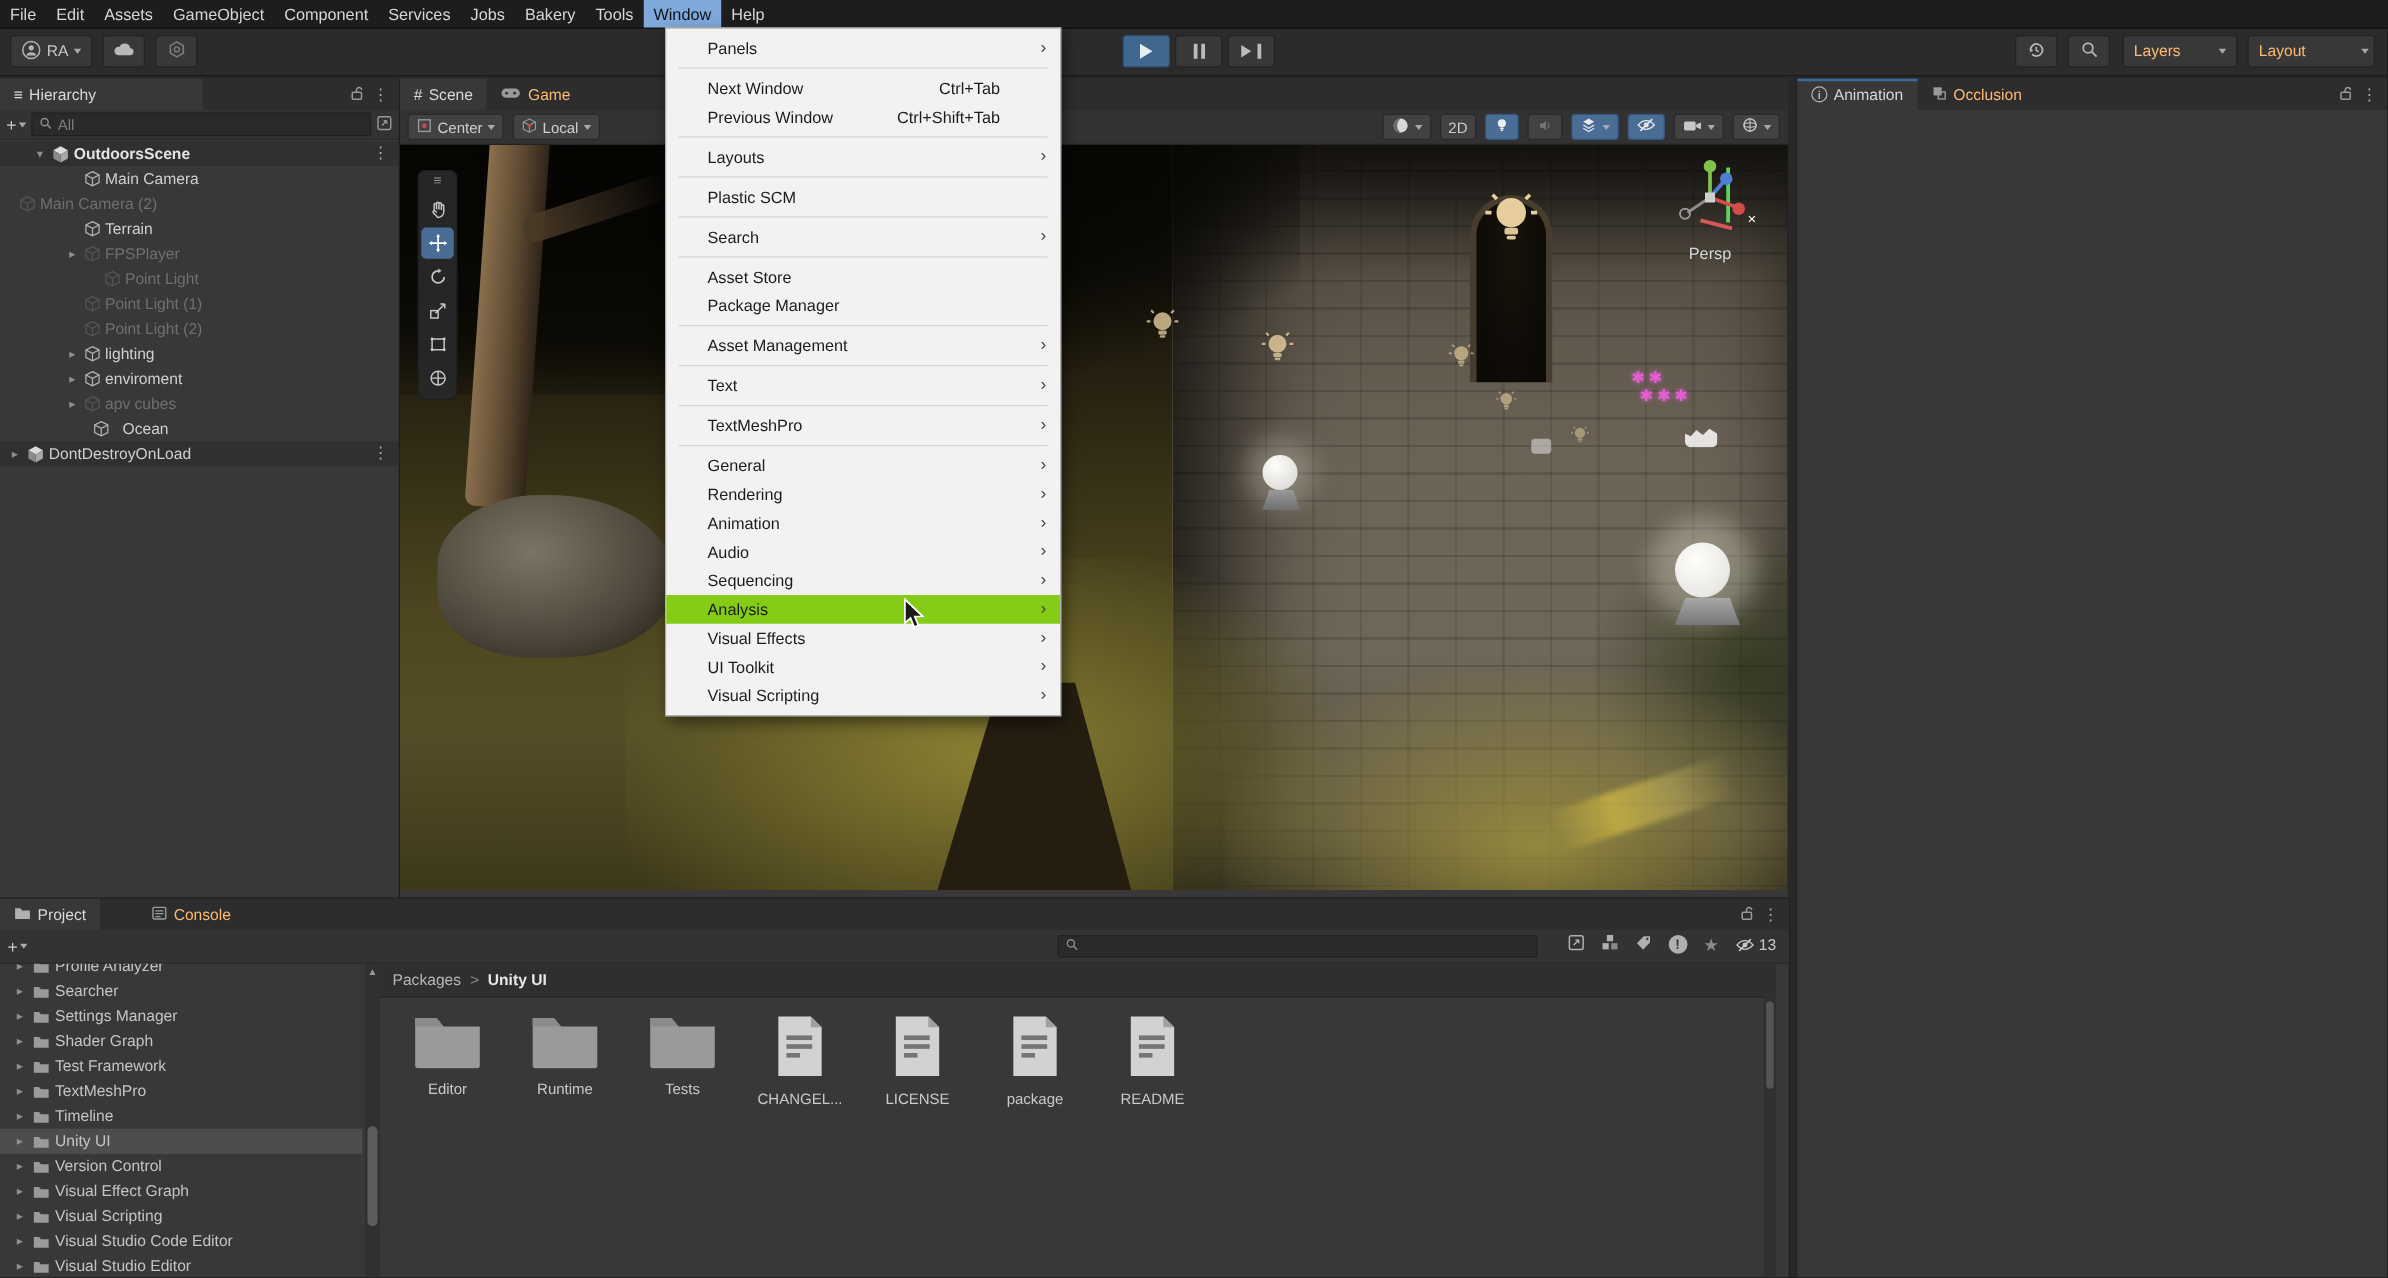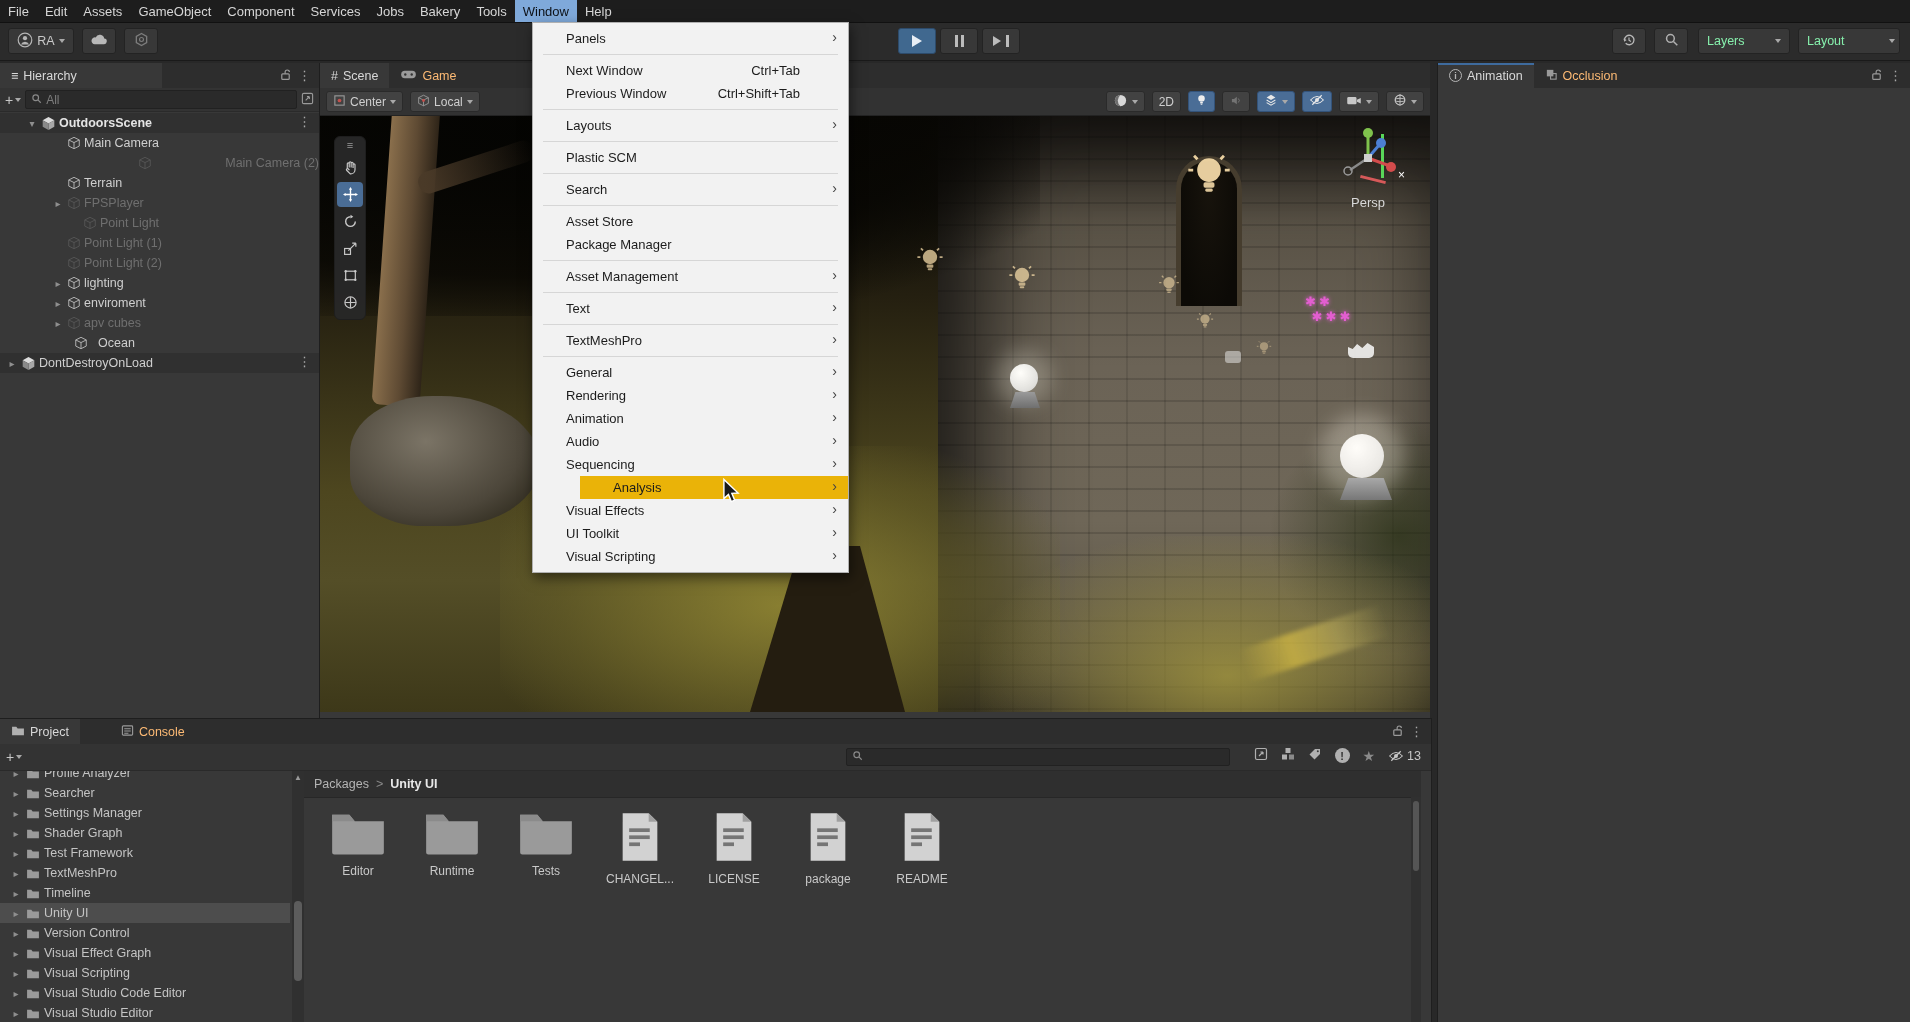--- a/index.html
+++ b/index.html
@@ -14,21 +14,21 @@
   #toolbar{position:absolute;left:0;top:22px;width:1910px;height:38px;background:#2b2b2b;border-bottom:1px solid #1a1a1a;}
   .tb-btn{position:absolute;top:6px;height:26px;background:#383838;border:1px solid #232323;border-radius:3px;
     display:flex;align-items:center;justify-content:center;gap:4px;color:#c8c8c8;box-sizing:border-box;}
   .tb-btn.blue{background:#40688f;border-color:#2d4b6b;}
   .tri{width:0;height:0;border-left:10px solid #bcbcbc;border-top:6px solid transparent;border-bottom:6px solid transparent;}
   .tb-btn.blue .tri{border-left-color:#e8eef5;}
   .pausebars{display:flex;gap:3px;}
   .pausebars i{display:block;width:3px;height:12px;background:#bcbcbc;}
   .stepbar{display:block;width:2.5px;height:12px;background:#bcbcbc;margin-left:1px;}
   .ddcaret{width:0;height:0;border-top:4px solid #a9a9a9;border-left:3.5px solid transparent;border-right:3.5px solid transparent;}
-  .dd-label{font-size:12.5px;color:#86efac;}
+  .dd-label{font-size:12.5px;color:#fdba74;}
   
   .panel{position:absolute;background:#383838;box-sizing:border-box;}
   .tabstrip{position:absolute;left:0;top:0;right:0;height:25px;background:#2d2d2d;display:flex;align-items:stretch;}
   .tab{display:flex;align-items:center;gap:5px;padding:0 11px;color:#fdba74;font-size:12.5px;position:relative;}
   .tab.active{background:#383838;color:#d8d8d8;}
   .tab.active.topline:before{content:"";position:absolute;left:0;right:0;top:0;height:2px;background:#3e6b9e;}
   .strip-icons{margin-left:auto;display:flex;align-items:center;gap:6px;padding-right:8px;}
   .kebab{color:#a9a9a9;font-size:13px;letter-spacing:0;line-height:1;}
   
   #hierarchy{left:0;top:63px;width:320px;height:655px;border-right:1px solid #1e1e1e;}
@@ -60,21 +60,21 @@
   
   #tools{position:absolute;left:14px;top:20px;width:30px;background:rgba(40,40,40,.96);border:1px solid #1e1e1e;
     border-radius:6px;display:flex;flex-direction:column;align-items:center;padding:3px 0;z-index:6;}
   .tool{width:26px;height:25px;display:flex;align-items:center;justify-content:center;border-radius:4px;margin:1px 0;}
   .tool.sel{background:#4a6d96;}
   .grip{color:#9a9a9a;font-size:11px;line-height:10px;height:14px;}
   
   #window-menu{position:absolute;left:532px;top:22px;width:315px;background:#f2f2f2;border:1px solid #b0b0b0;
     box-shadow:2px 5px 12px rgba(0,0,0,.5);padding:4px 0;z-index:100;color:#1c1c1c;}
   .wm-item{position:relative;height:23px;display:flex;align-items:center;padding:0 14px 0 33px;font-size:13px;}
-  .wm-item.hl{background:#eab308;margin-left:47px;}
+  .wm-item.hl{background:#84cc16;}
   .wm-shortcut{margin-left:auto;padding-right:34px;color:#1c1c1c;}
   .wm-arrow{position:absolute;right:11px;top:2px;color:#444;font-size:14px;}
   .wm-sep{height:1px;background:#d6d6d6;margin:4px 10px;}
   
   #inspector{left:1437px;top:63px;width:473px;height:959px;border-left:1px solid #1e1e1e;}
   .info-circ{width:13px;height:13px;border-radius:50%;border:1.2px solid #b5b5b5;color:#b5b5b5;font-size:9px;
     display:flex;align-items:center;justify-content:center;font-weight:bold;box-sizing:border-box;}
   
   #project{left:0;top:718px;width:1432px;height:332px;border-top:1px solid #1e1e1e;border-right:1px solid #1e1e1e;}
   #p-toolbar{position:absolute;left:0;top:25px;right:0;height:27px;background:#333333;border-bottom:1px solid #2a2a2a;
@@ -227,21 +227,21 @@
         <div class="h-row" style="padding-left: 52px;">
           <span class="tw-arrow"></span>
           <span style="display: inline-flex;">
             <svg width="14" height="14" viewBox="0 0 16 16">
               <path d="M8 1.5 14 4.5v7L8 14.5l-6-3v-7Z" fill="none" stroke="#b5b5b5" stroke-width="1.1"></path>
               <path d="M2 4.5 8 7.5l6-3M8 7.5v7" fill="none" stroke="#b5b5b5" stroke-width="1.1"></path>
             </svg>
           </span>
           <span class="h-label">Main Camera</span>
         </div>
-        <div class="h-row dim" style="padding-left: 52px; justify-content: space-between;">
+        <div class="h-row dim" style="">
           <span class="tw-arrow"></span>
           <span style="display: inline-flex;">
             <svg width="14" height="14" viewBox="0 0 16 16">
               <path d="M8 1.5 14 4.5v7L8 14.5l-6-3v-7Z" fill="none" stroke="#777" stroke-width="1.1"></path>
               <path d="M2 4.5 8 7.5l6-3M8 7.5v7" fill="none" stroke="#777" stroke-width="1.1"></path>
             </svg>
           </span>
           <span class="h-label">Main Camera (2)</span>
         </div>
         <div class="h-row" style="padding-left: 52px;">

